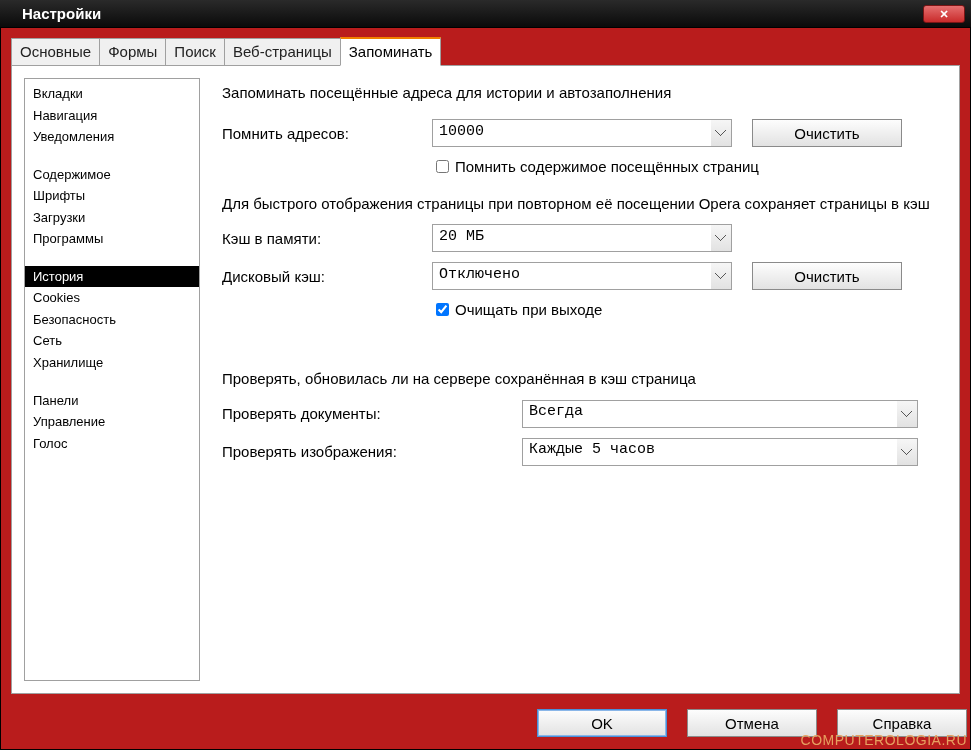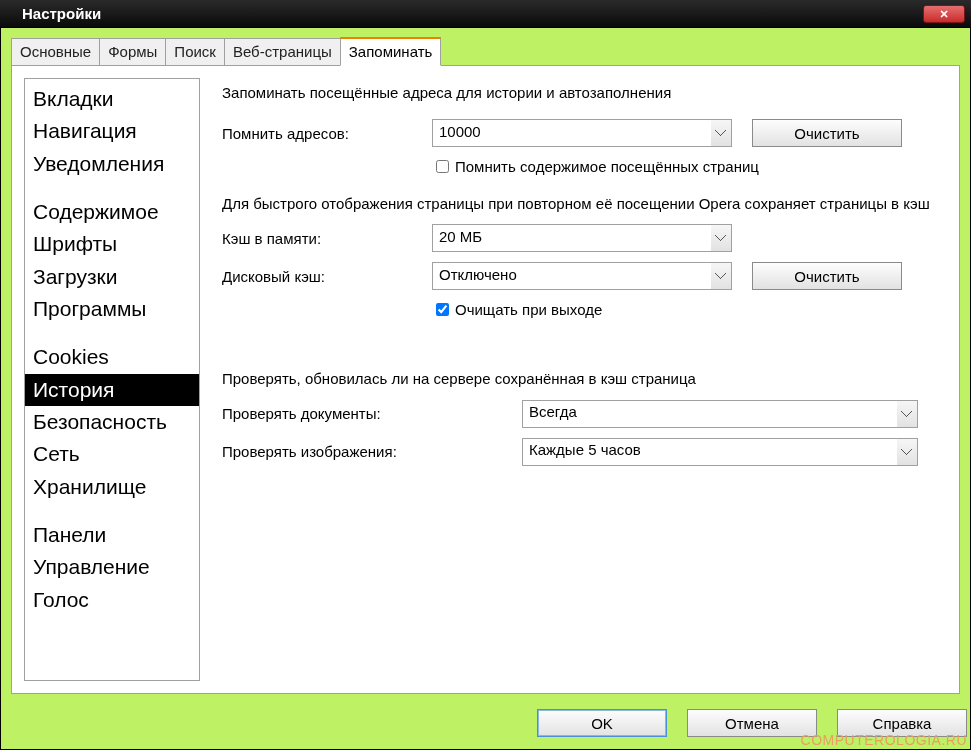--- a/index.html
+++ b/index.html
@@ -44,21 +44,21 @@
     align-items: center;
     justify-content: center;
     cursor: pointer;
   }
 
   
   .dialog-body {
     position: absolute;
     top: 28px;
     left: 0; right: 0; bottom: 0;
-    background: #bef264;
+    background: #b91c1c;
     border: 1px solid #000;
     border-top: none;
   }
 
   
   .tabstrip {
     display: flex;
     align-items: flex-end;
     margin: 8px 0 0 10px;
     height: 30px;
@@ -99,21 +99,21 @@
   .sidebar {
     width: 176px;
     margin: 12px 0 12px 12px;
     background: #fff;
     border: 1px solid #a0a0a0;
     padding: 4px 0;
     overflow-y: auto;
   }
   .side-item {
     padding: 2px 8px;
-    font-size: 21px;
+    font-size: 13px;
     color: #000;
     cursor: pointer;
     line-height: 1.35;
   }
   .side-item.selected {
     background: #000;
     color: #fff;
   }
   .side-sep {
     height: 16px;
@@ -145,21 +145,21 @@
     flex: 0 0 auto;
   }
   .flabel.wide { width: 300px; }
 
   select, input.combo {
     height: 28px;
     border: 1px solid #a0a0a0;
     background: #fff;
     padding: 0 24px 4px 6px;
     font-size: 15px;
-    font-family: Liberation Sans, sans-serif;
+    font-family: Liberation Mono, monospace;
     appearance: none; -webkit-appearance: none; -moz-appearance: none;
     background-image: linear-gradient(45deg, transparent 45%, #555 45%, #555 55%, transparent 55%),
                       linear-gradient(-45deg, transparent 45%, #555 45%, #555 55%, transparent 55%),
                       linear-gradient(to bottom, #f6f6f6, #e2e2e2);
     background-position: right 10px center, right 5px center, right 0 top 0;
     background-size: 6px 6px, 6px 6px, 20px 100%;
     background-repeat: no-repeat;
   }
 
   .sel-addr { width: 300px; }
@@ -240,22 +240,22 @@
     <div class="sidebar">
       <div class="side-item">Вкладки</div>
       <div class="side-item">Навигация</div>
       <div class="side-item">Уведомления</div>
       <div class="side-sep"></div>
       <div class="side-item">Содержимое</div>
       <div class="side-item">Шрифты</div>
       <div class="side-item">Загрузки</div>
       <div class="side-item">Программы</div>
       <div class="side-sep"></div>
+      <div class="side-item selected">История</div>
       <div class="side-item">Cookies</div>
-      <div class="side-item selected">История</div>
       <div class="side-item">Безопасность</div>
       <div class="side-item">Сеть</div>
       <div class="side-item">Хранилище</div>
       <div class="side-sep"></div>
       <div class="side-item">Панели</div>
       <div class="side-item">Управление</div>
       <div class="side-item">Голос</div>
     </div>
 
     <div class="content">

